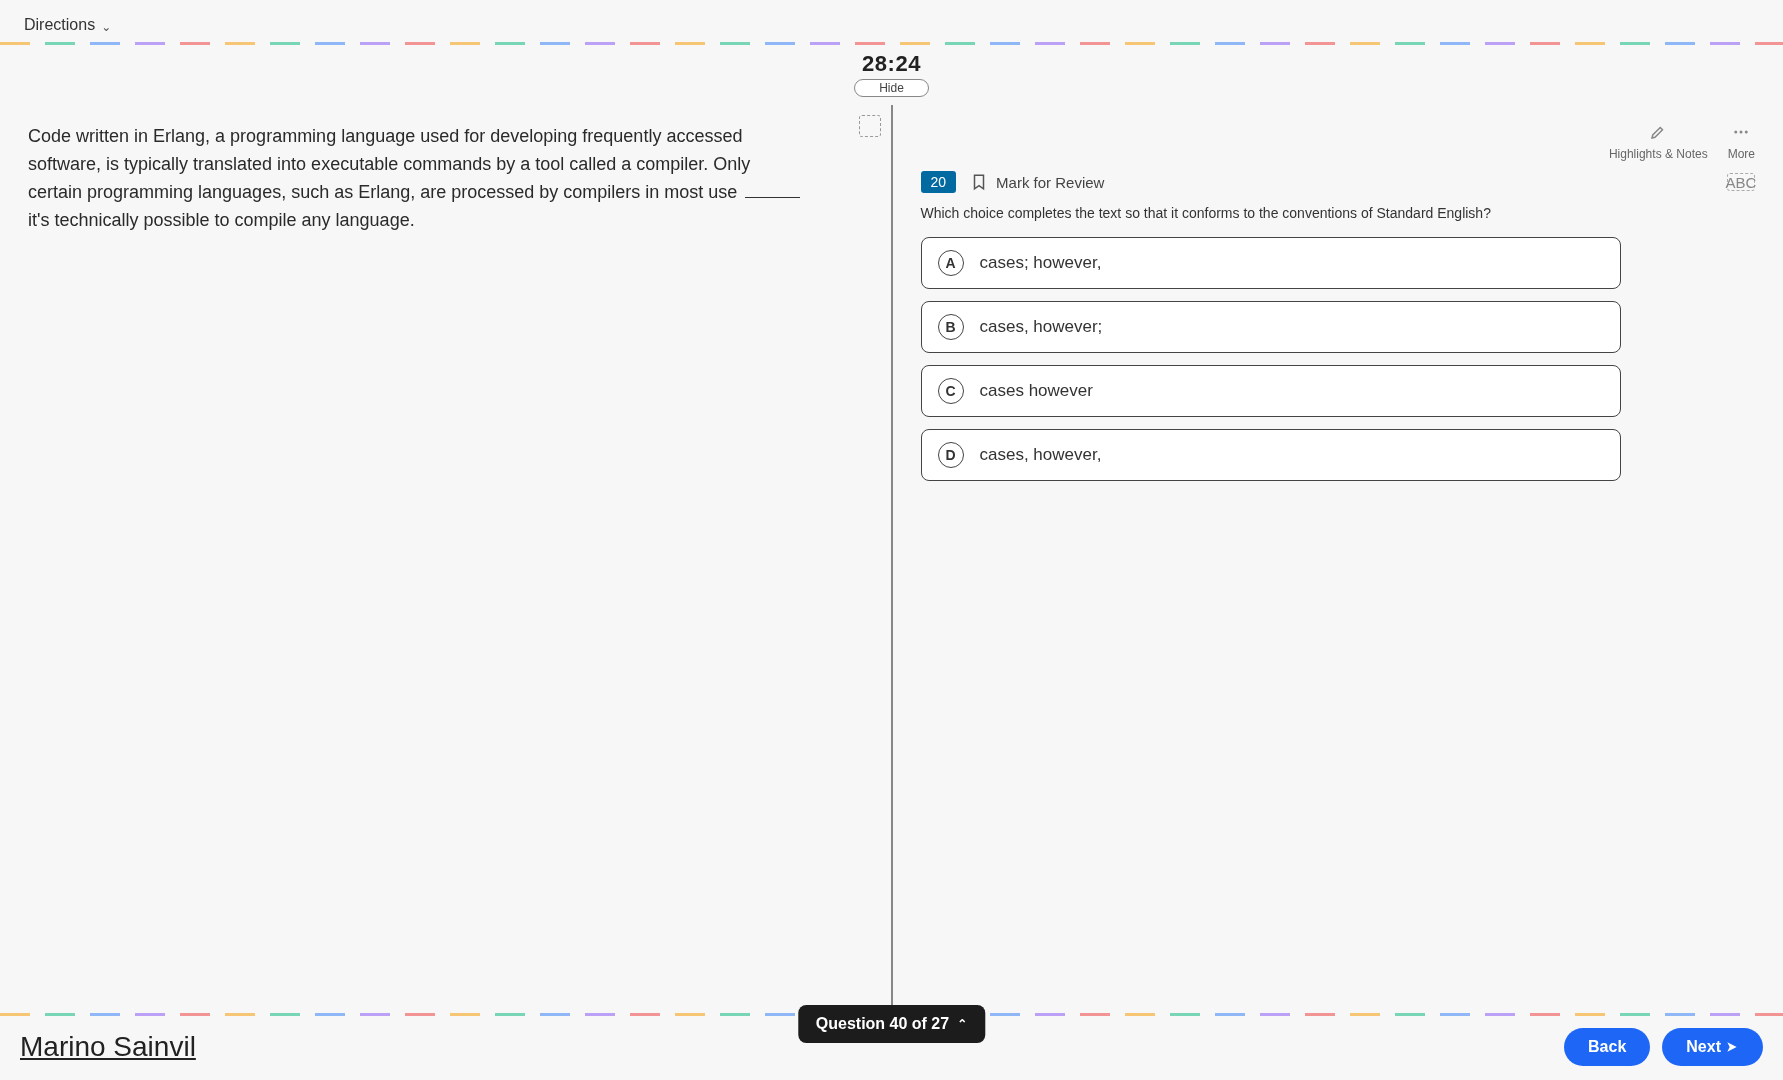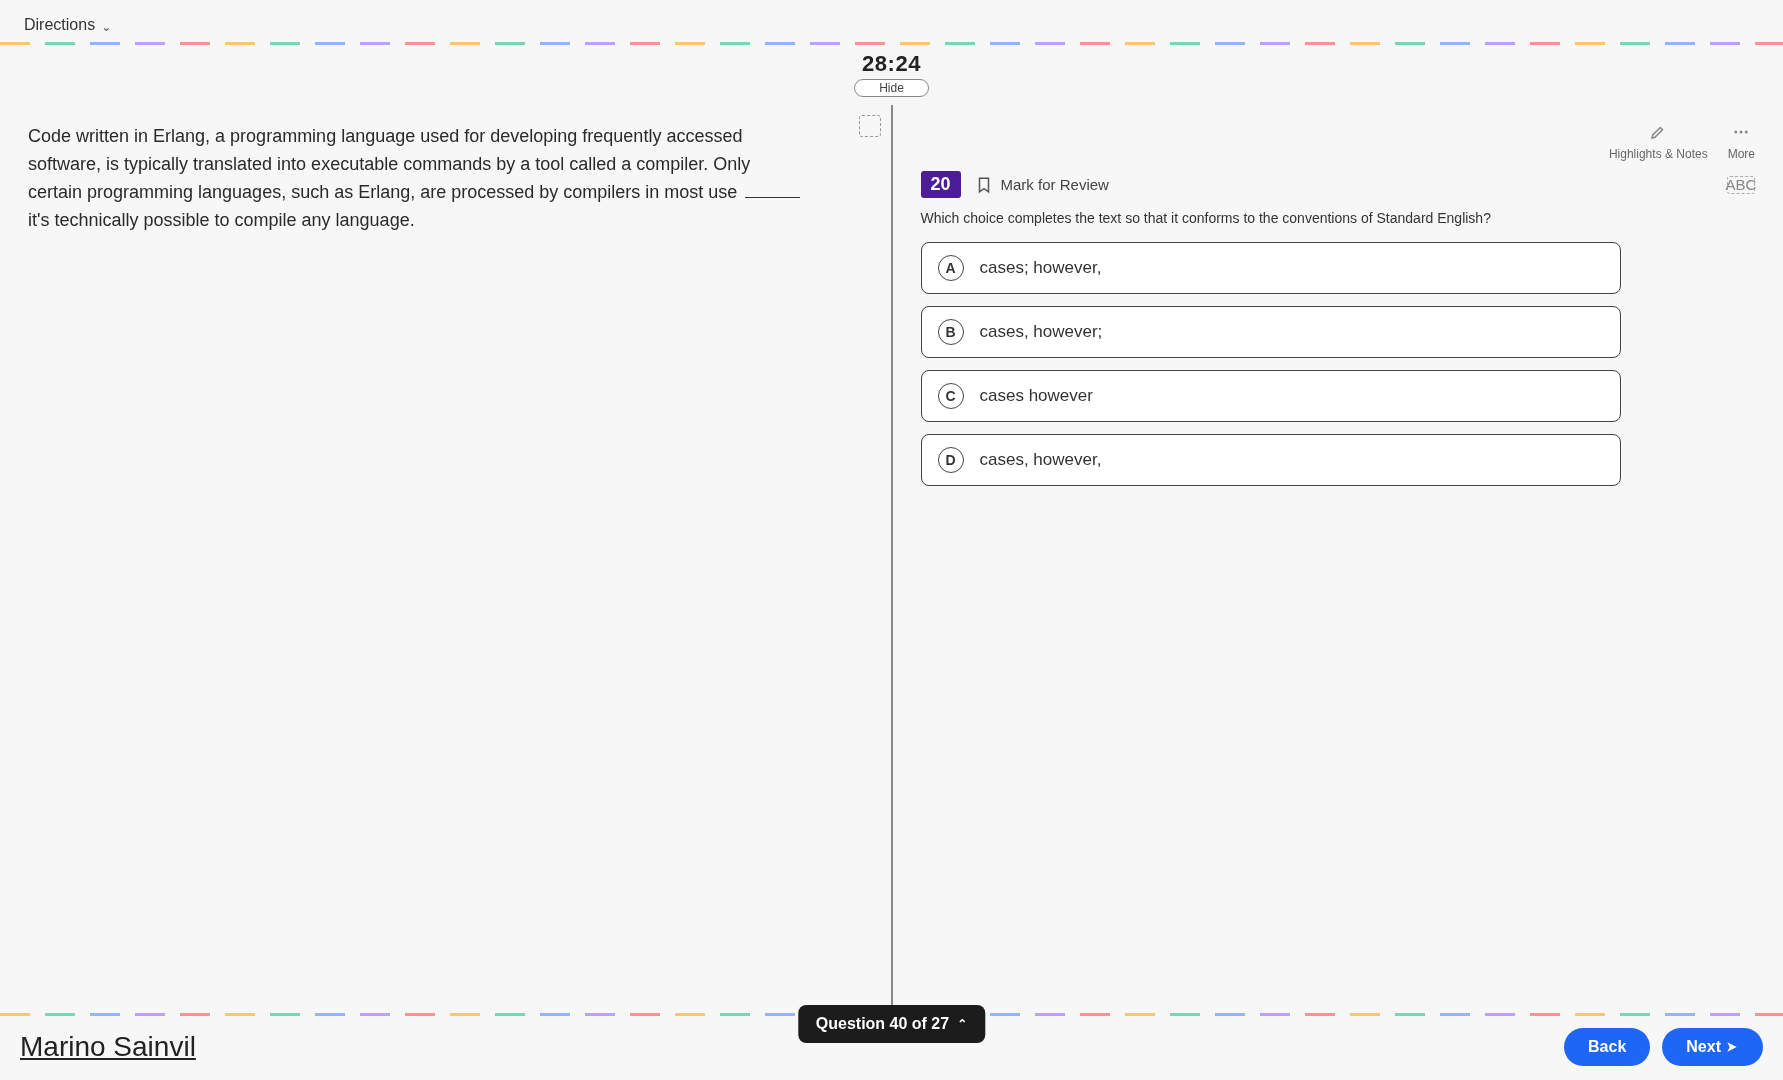--- a/index.html
+++ b/index.html
@@ -29,21 +29,21 @@
   .pane { flex:1; padding:18px 28px 24px 28px; overflow:auto; position:relative; }
   .pane-left { border-right:2px solid #888; }
   .passage { font-size:18px; line-height:1.55; color:#2a2a2a; max-width:780px; }
   .blank { display:inline-block; border-bottom:1.5px solid #333; min-width:55px; margin:0 3px; }
 
   .tools-row { display:flex; justify-content:flex-end; gap:20px; font-size:12px; color:#666; margin-bottom:10px; }
   .tool { display:flex; flex-direction:column; align-items:center; gap:6px; cursor:pointer; }
   .tool svg { width:18px; height:18px; }
 
   .qhdr { display:flex; align-items:center; gap:14px; margin-bottom:12px; }
-  .qnum { background:#4c1d95; color:#fff; font-weight:700; font-size:18px; padding:3px 10px; border-radius:3px; }
+  .qnum { background:#0369a1; color:#fff; font-weight:400; font-size:14px; padding:3px 10px; border-radius:3px; }
   .mark-row { display:flex; align-items:center; gap:8px; cursor:pointer; font-size:15px; color:#444; }
   .bookmark-icon { width:18px; height:20px; }
 
   .qtext { font-size:14px; color:#333; margin-bottom:16px; max-width:700px; }
 
   .options { display:flex; flex-direction:column; gap:12px; max-width:700px; }
   .option { border:1.5px solid #444; border-radius:8px; padding:12px 16px; display:flex; align-items:center; gap:16px; background:#fff; cursor:pointer; }
   .opt-letter { width:26px; height:26px; border:1.5px solid #444; border-radius:50%; display:flex; align-items:center; justify-content:center; font-size:14px; font-weight:600; color:#333; flex-shrink:0; }
   .opt-text { font-size:17px; color:#333; }
 

